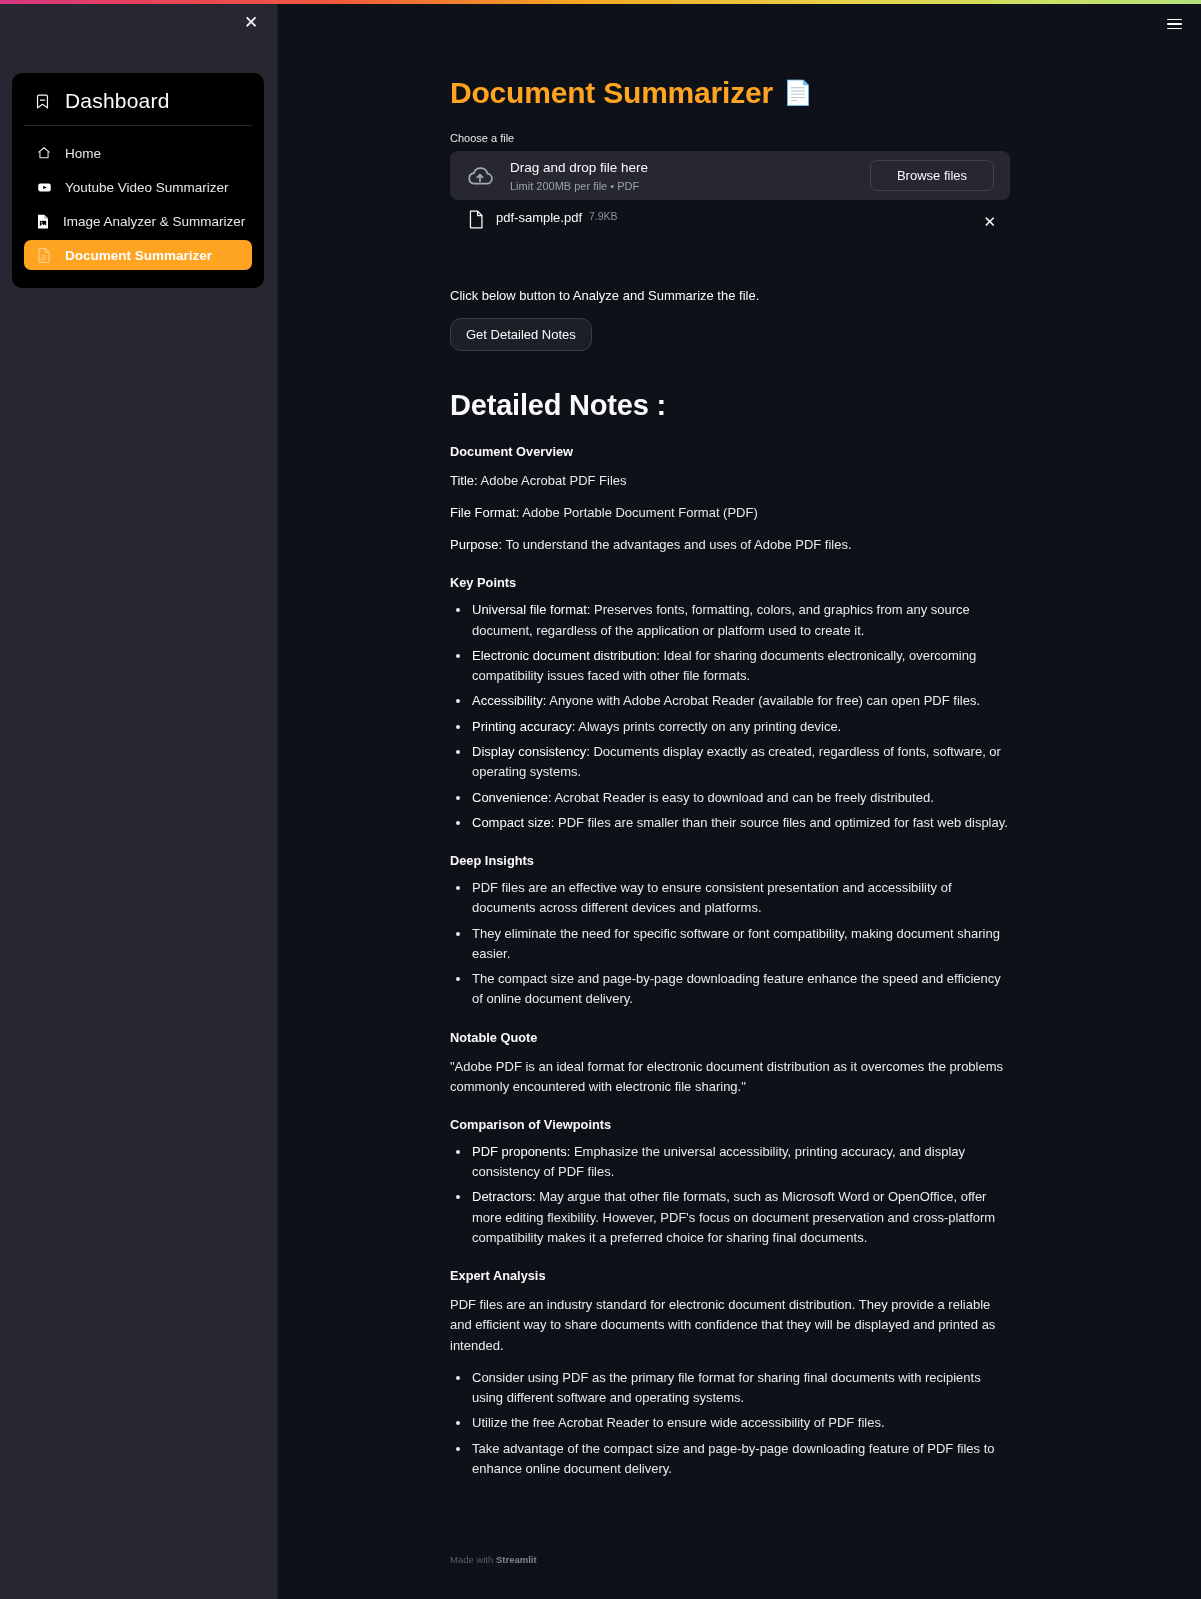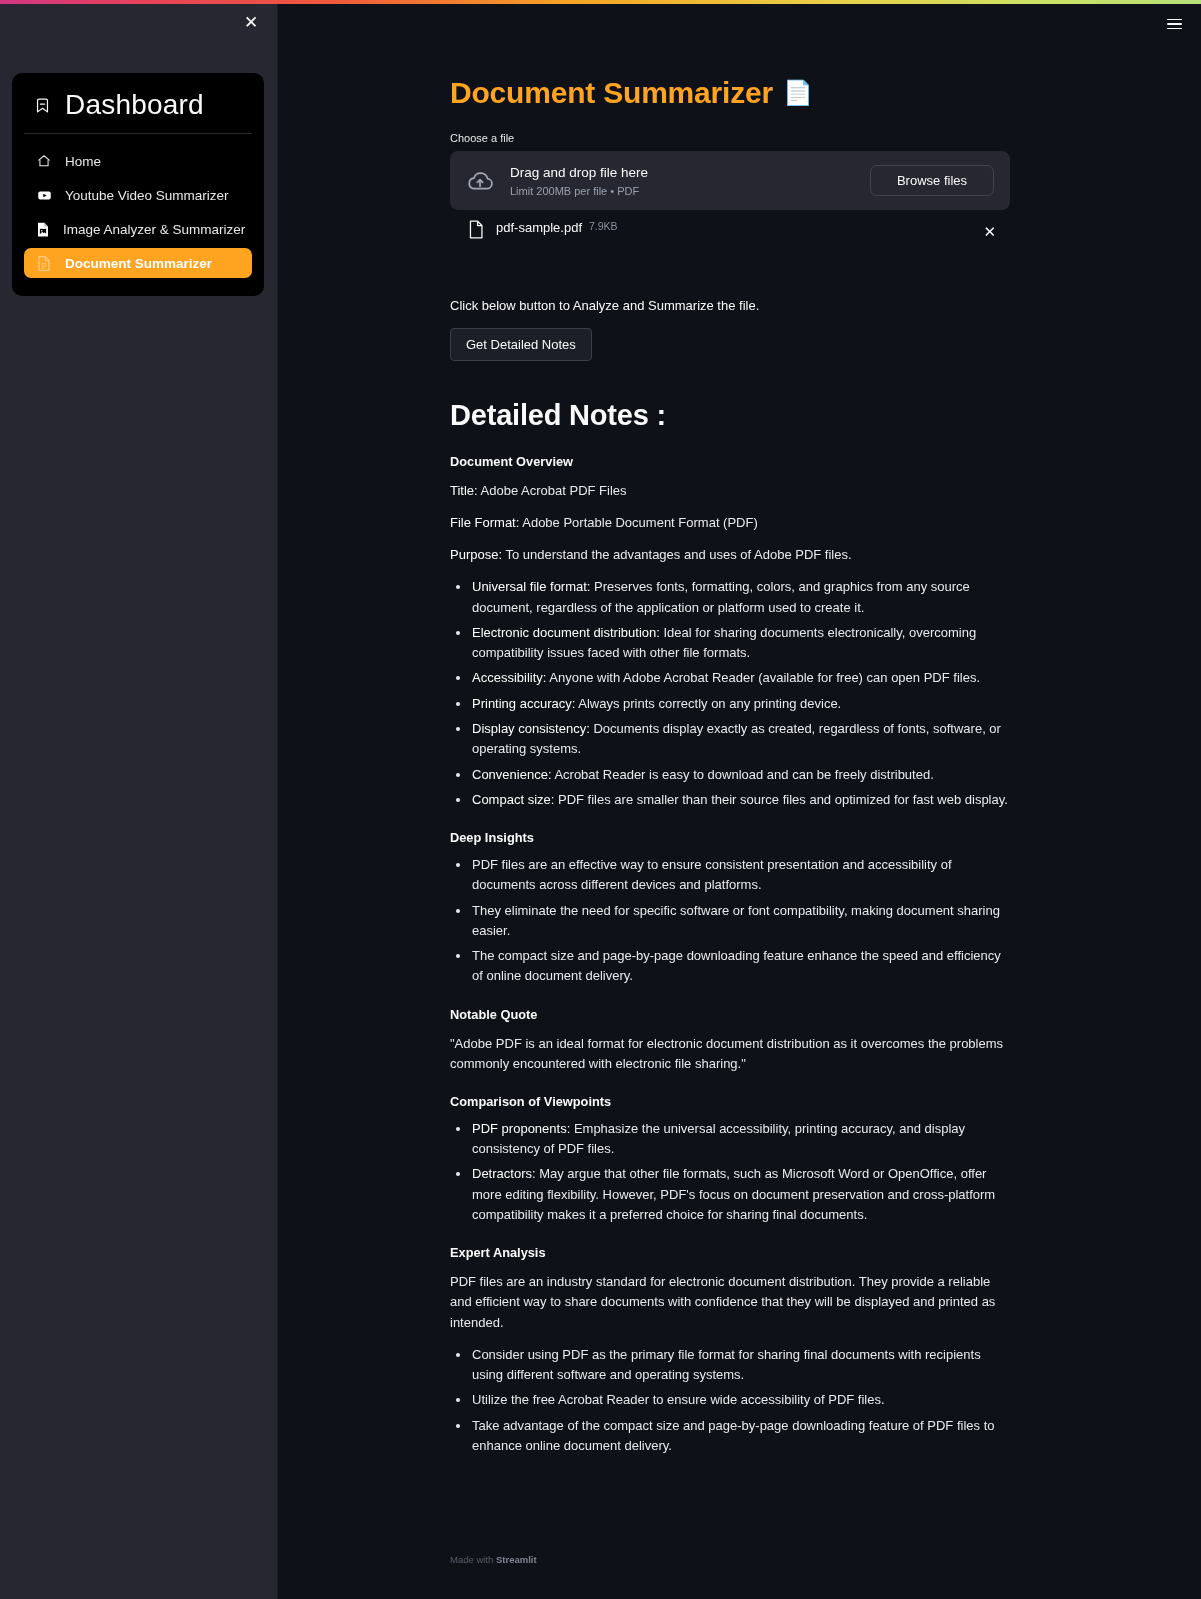--- a/index.html
+++ b/index.html
@@ -74,21 +74,21 @@
 
   .nav-header {
     display: flex;
     align-items: center;
     gap: 14px;
     padding: 2px 2px 12px 10px;
     border-bottom: 1px solid #2a2a2a;
   }
   .nav-header-title {
     color: #fafafa;
-    font-size: 28px;
+    font-size: 21px;
     font-weight: 400;
     letter-spacing: .2px;
   }
   .nav-bookmark-icon { display: flex; align-items: center; }
 
   .nav-list { padding-top: 8px; }
 
   .nav-item {
     display: flex;
     align-items: center;
@@ -171,21 +171,21 @@
     margin-bottom: 7px;
     opacity: .92;
   }
 
   .dropzone {
     display: flex;
     align-items: center;
     background: #262730;
     border-radius: 8px;
     padding: 14px 16px;
-    height: 59px;
+    height: 49px;
   }
   .dropzone-icon {
     width: 40px;
     display: flex;
     align-items: center;
     color: #a3a8b8;
     flex: none;
   }
   .dropzone-text { flex: 1; padding-left: 4px; }
   .dropzone-main {
@@ -236,21 +236,21 @@
     color: #fafafa;
     font-size: 13px;
     margin-top: 34px;
   }
 
   .action-btn {
     margin-top: 15px;
     background: #1c1f27;
     color: #fafafa;
     border: 1px solid #3a3d47;
-    border-radius: 4px;
+    border-radius: 11px;
     font-size: 13px;
     padding: 8px 15px;
     cursor: pointer;
     font-family: "Liberation Sans", sans-serif;
   }
 
   
   .notes-heading {
     color: #fafafa;
     font-size: 29px;
@@ -430,20 +430,21 @@
       
       <h2 class="notes-heading">Detailed Notes :</h2>
 
       <div class="section-head">Document Overview</div>
       <div>
           <p class="para"><b>Title:</b><span> Adobe Acrobat PDF Files</span></p>
           <p class="para"><b>File Format:</b><span> Adobe Portable Document Format (PDF)</span></p>
           <p class="para"><b>Purpose:</b><span> To understand the advantages and uses of Adobe PDF files.</span></p>
         </div>
 
+      <div class="section-head">Key Points</div>
       <ul class="bullets">
           <li class="bullet"><b>Universal file format:</b><span> Preserves fonts, formatting, colors, and graphics from any source document, regardless of the application or platform used to create it.</span></li>
           <li class="bullet"><b>Electronic document distribution:</b><span> Ideal for sharing documents electronically, overcoming compatibility issues faced with other file formats.</span></li>
           <li class="bullet"><b>Accessibility:</b><span> Anyone with Adobe Acrobat Reader (available for free) can open PDF files.</span></li>
           <li class="bullet"><b>Printing accuracy:</b><span> Always prints correctly on any printing device.</span></li>
           <li class="bullet"><b>Display consistency:</b><span> Documents display exactly as created, regardless of fonts, software, or operating systems.</span></li>
           <li class="bullet"><b>Convenience:</b><span> Acrobat Reader is easy to download and can be freely distributed.</span></li>
           <li class="bullet"><b>Compact size:</b><span> PDF files are smaller than their source files and optimized for fast web display.</span></li>
         </ul>
 

